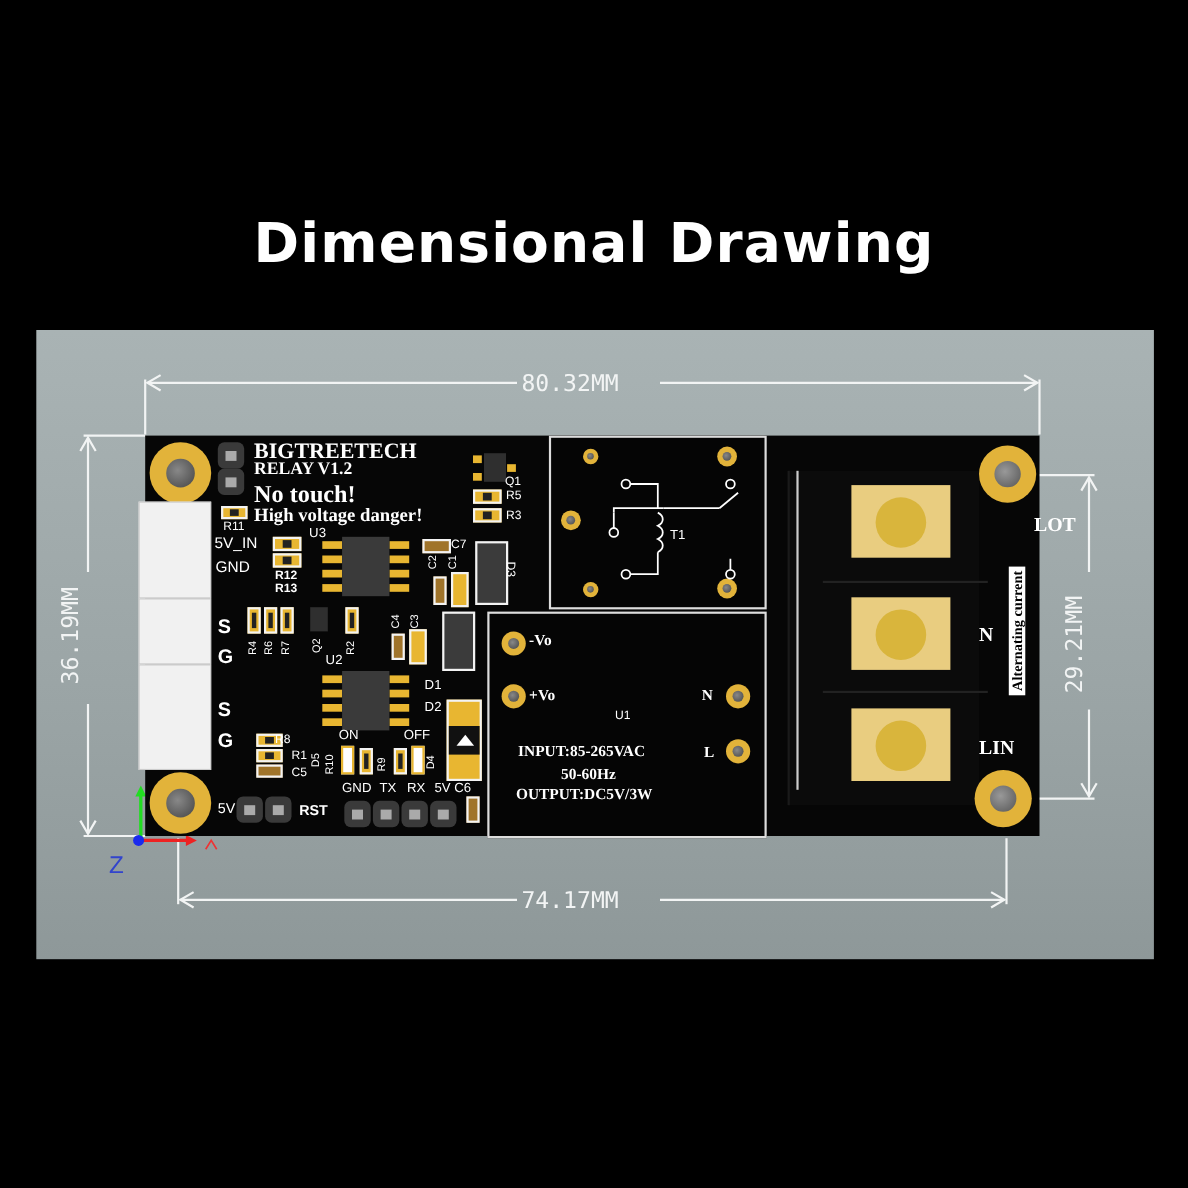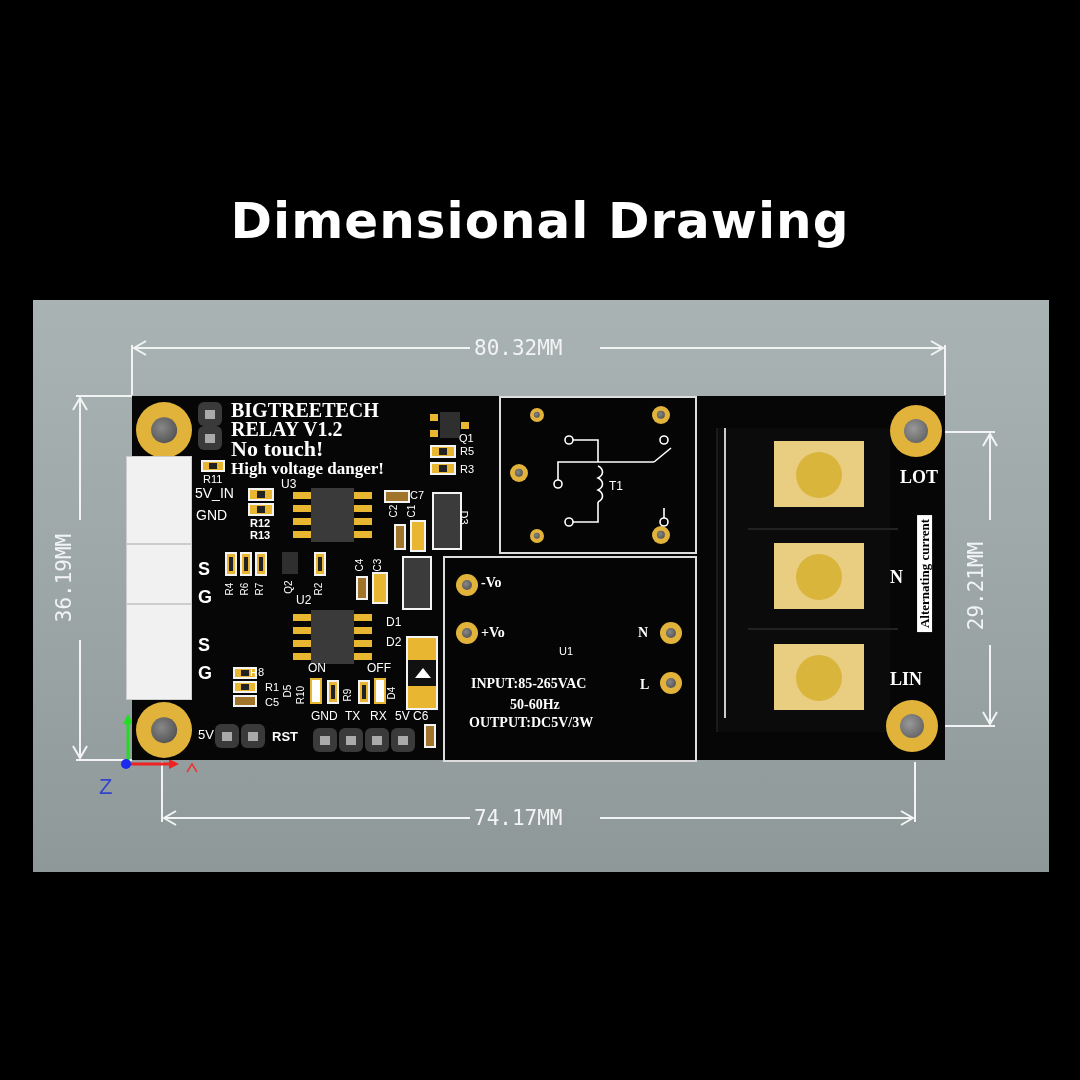--- a/index.html
+++ b/index.html
@@ -86,21 +86,21 @@
 <div class="hole" style="left:136px;top:702px;width:56px;height:56px;"></div>
 
 <div class="conn" style="left:126px;top:456px;width:66px;height:88px;"></div>
 <div class="conn" style="left:126px;top:544px;width:66px;height:60px;"></div>
 <div class="conn" style="left:126px;top:604px;width:66px;height:96px;"></div>
 
 <div class="hdrpin" style="left:198px;top:402px;"></div>
 <div class="hdrpin" style="left:198px;top:426px;"></div>
 
 <div class="silk" style="left:231px;top:400px;font-size:20px;text-align:right;">BIGTREETECH</div>
-<div class="silk" style="left:231px;top:419px;font-size:20px;">RELAY V1.2</div>
+<div class="silk" style="left:231px;top:419px;font-size:16px;">RELAY V1.2</div>
 <div class="silk" style="left:231px;top:438px;font-size:22px;">No touch!</div>
 <div class="silk" style="left:231px;top:460px;font-size:17px;">High voltage danger!</div>
 
 <div class="sans" style="left:195px;top:486px;font-size:14px;font-weight:normal;">5V_IN</div>
 <div class="sans" style="left:196px;top:508px;font-size:14px;font-weight:normal;">GND</div>
 <div class="sans" style="left:198px;top:560px;font-size:18px;">S</div>
 <div class="sans" style="left:198px;top:588px;font-size:18px;">G</div>
 <div class="sans" style="left:198px;top:636px;font-size:18px;">S</div>
 <div class="sans" style="left:198px;top:664px;font-size:18px;">G</div>
 
@@ -278,16 +278,16 @@
 <div style="position:absolute;left:716px;top:428px;width:172px;height:304px;background:#0b0b0b;border-left:2px solid #1a1a1a;">
   <div style="position:absolute;left:6px;top:0;width:2px;height:290px;background:#ccc;"></div>
   <div style="position:absolute;left:30px;top:100px;width:150px;height:2px;background:#222;"></div>
   <div style="position:absolute;left:30px;top:200px;width:150px;height:2px;background:#222;"></div>
 </div>
 <div class="termpad" style="left:774px;top:441px;"></div>
 <div class="termpad" style="left:774px;top:543px;"></div>
 <div class="termpad" style="left:774px;top:644px;"></div>
 <div class="slot" style="left:890px;top:405px;width:52px;height:52px;"></div>
 <div class="slot" style="left:886px;top:700px;width:52px;height:52px;"></div>
-<div class="silk" style="left:900px;top:468px;font-size:18px;">LOT</div>
+<div class="silk" style="left:940px;top:468px;font-size:18px;">LOT</div>
 <div class="silk" style="left:890px;top:568px;font-size:18px;">N</div>
 <div class="silk" style="left:890px;top:670px;font-size:18px;">LIN</div>
 <div class="silk" style="left:866px;top:566px;font-size:13px;color:#000;background:#fff;padding:1px 4px;transform:rotate(-90deg);">Alternating current</div>
 
 </body></html>

